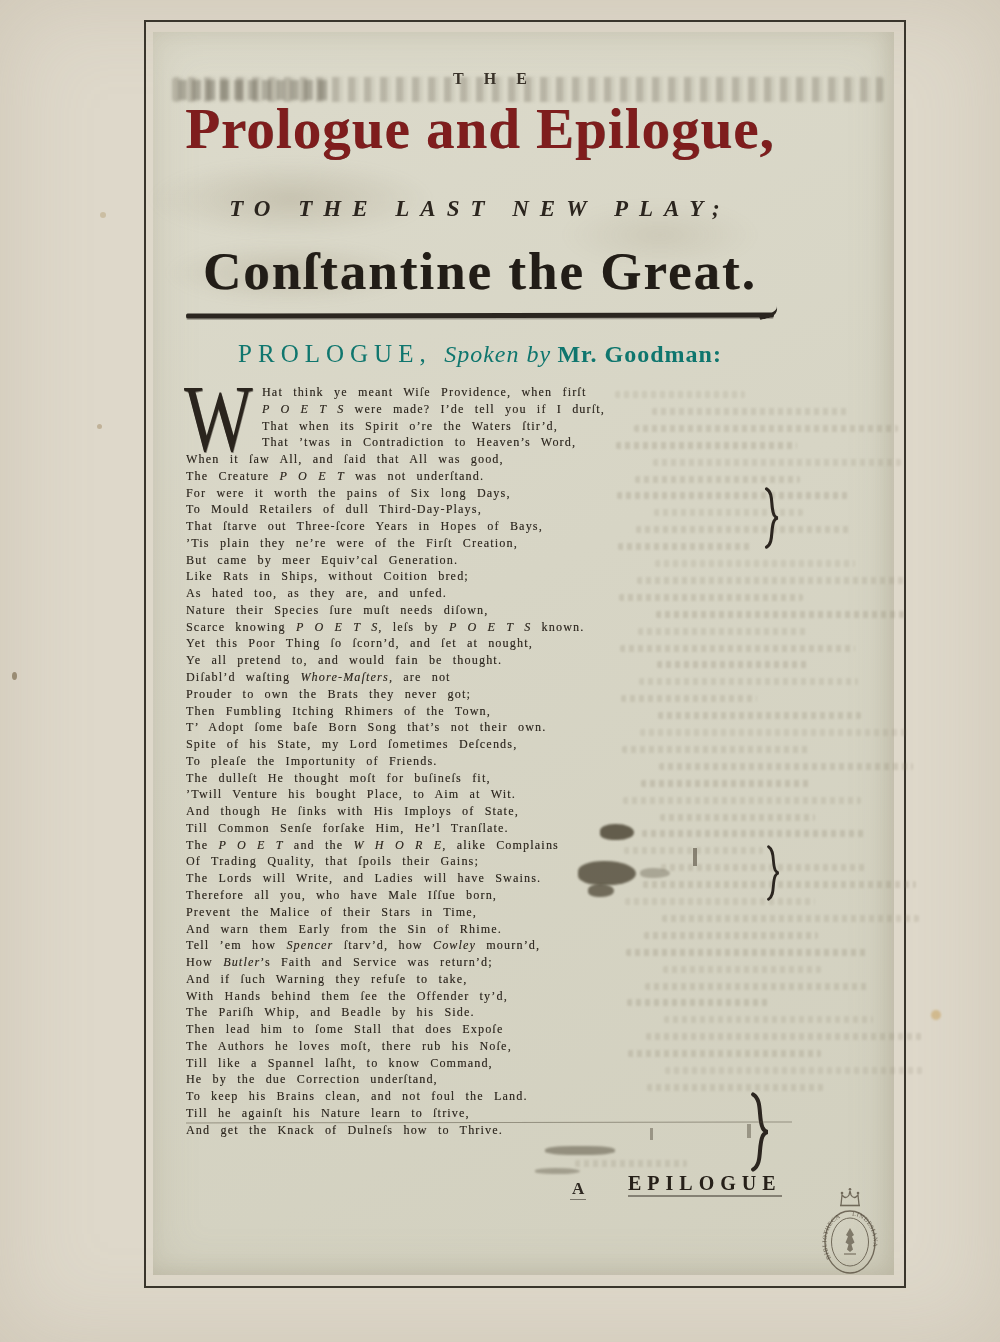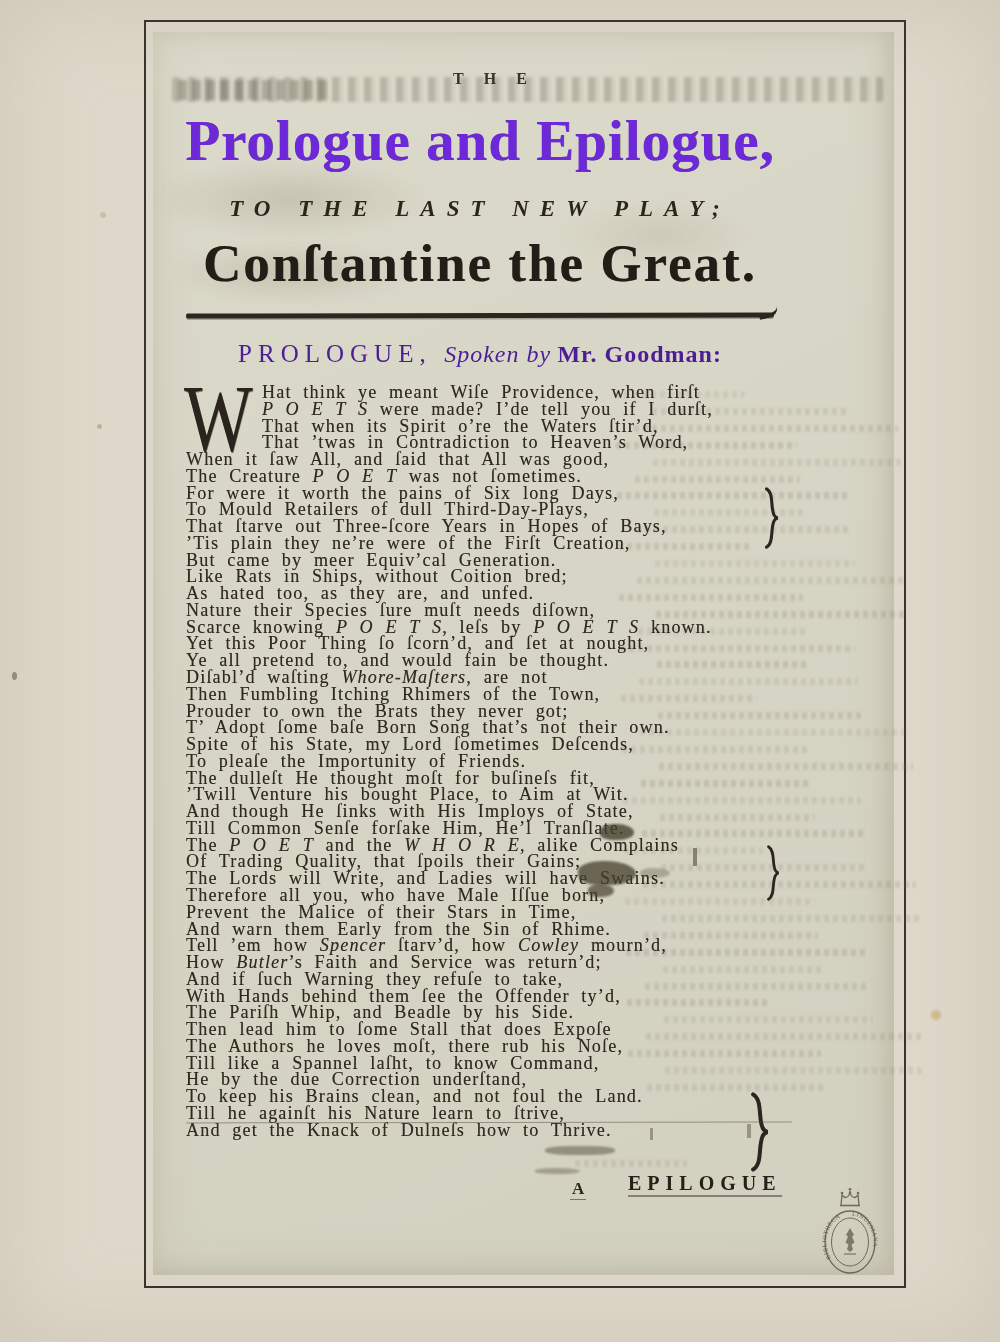--- a/index.html
+++ b/index.html
@@ -16,37 +16,37 @@
     border:2px solid #39352c;pointer-events:none;
   }
   
   .paper{
     position:absolute;left:153px;top:32px;width:741px;height:1243px;
     background:linear-gradient(155deg,#dcdacb 0%,#d7d5c5 45%,#d2d0bf 100%);
     box-shadow:inset 0 0 46px rgba(150,140,112,.22), inset -6px -4px 18px rgba(140,130,105,.18);
   }
   .center{position:absolute;left:168px;width:624px;text-align:center;}
   .kicker{top:70px;font-size:16px;font-weight:700;letter-spacing:20px;color:#3a332a;padding-left:20px;}
-  .title-main{top:108px;font-size:57px;font-weight:700;letter-spacing:1px;color:#6d28d9;
+  .title-main{top:96px;font-size:57px;font-weight:700;letter-spacing:1px;color:#7f1d1d;
     text-shadow:0.4px 0.4px 0.6px rgba(34,29,23,.55);}
   .title-sub{top:196px;font-size:23px;font-style:italic;font-weight:700;letter-spacing:11px;color:#2b251e;}
-  .title-play{top:233px;font-size:53px;font-weight:700;letter-spacing:2px;color:#221d17;
+  .title-play{top:241px;font-size:53px;font-weight:700;letter-spacing:2px;color:#221d17;
     text-shadow:0.4px 0.4px 0.6px rgba(34,29,23,.5);}
   .rule{position:absolute;left:186px;top:313px;width:588px;height:5px;background:#2b2620;
     border-radius:2px/60%;box-shadow:0 1.5px 0 rgba(43,38,32,.3);transform:rotate(-.12deg);}
   .rule-hook{position:absolute;left:758px;top:305px;width:20px;height:9px;border-bottom:4px solid #2b2620;
     border-radius:0 0 10px 2px;transform:rotate(-14deg);}
-  .heading{top:340px;font-size:25px;color:#4c1d95;white-space:nowrap;}
+  .heading{top:340px;font-size:25px;color:#0f766e;white-space:nowrap;}
   .heading .hd-label{letter-spacing:6px;}
   .heading .hd-spoken{font-style:italic;font-size:24px;letter-spacing:1px;}
   .heading .hd-speaker{font-weight:700;font-size:24px;letter-spacing:1px;}
   
   #poem{
     position:absolute;left:186px;top:384px;width:604px;
-    font-size:18px;line-height:16.78px;letter-spacing:1.2px;word-spacing:6px;
+    font-size:12px;line-height:16.78px;letter-spacing:1.2px;word-spacing:6px;
     white-space:nowrap;color:#2f2921;
     text-shadow:0.25px 0.25px 0.35px rgba(47,41,33,.45);
   }
   .pline{height:16.78px;}
   .pline.indent{padding-left:76px;}
   .pline .it{font-style:italic;}
   .dropcap{
     position:absolute;left:184px;top:384px;font-size:96px;line-height:70px;
     font-weight:400;color:#2a241d;transform:scale(.76,1);transform-origin:left top;
     text-shadow:0.5px 0.5px 0.6px rgba(42,36,29,.5);
@@ -151,35 +151,35 @@
     <span class="hd-speaker">Mr. Goodman:</span>
   </div>
 
   <div class="dropcap">W</div>
   <div id="poem">
       <div class="pline indent"><span>Hat think ye meant Wiſe Providence, when firſt</span></div>
       <div class="pline indent"><span class="it">P O E T S</span><span> were made? I’de tell you if I durſt,</span></div>
       <div class="pline indent"><span>That when its Spirit o’re the Waters ſtir’d,</span></div>
       <div class="pline indent"><span>That ’twas in Contradiction to Heaven’s Word,</span></div>
       <div class="pline"><span>When it ſaw All, and ſaid that All was good,</span></div>
-      <div class="pline"><span>The Creature </span><span class="it">P O E T</span><span> was not ſometimes.</span></div>
+      <div class="pline"><span>The Creature </span><span class="it">P O E T</span><span> was not underſtand.</span></div>
       <div class="pline"><span>For were it worth the pains of Six long Days,</span></div>
       <div class="pline"><span>To Mould Retailers of dull Third-Day-Plays,</span></div>
       <div class="pline"><span>That ſtarve out Three-ſcore Years in Hopes of Bays,</span></div>
       <div class="pline"><span>’Tis plain they ne’re were of the Firſt Creation,</span></div>
       <div class="pline"><span>But came by meer Equiv’cal Generation.</span></div>
       <div class="pline"><span>Like Rats in Ships, without Coition bred;</span></div>
       <div class="pline"><span>As hated too, as they are, and unfed.</span></div>
       <div class="pline"><span>Nature their Species ſure muſt needs diſown,</span></div>
       <div class="pline"><span>Scarce knowing </span><span class="it">P O E T S</span><span>, leſs by </span><span class="it">P O E T S</span><span> known.</span></div>
       <div class="pline"><span>Yet this Poor Thing ſo ſcorn’d, and ſet at nought,</span></div>
       <div class="pline"><span>Ye all pretend to, and would fain be thought.</span></div>
       <div class="pline"><span>Diſabl’d waſting </span><span class="it">Whore-Maſters</span><span>, are not</span></div>
+      <div class="pline"><span>Prouder to own the Brats they never got;</span></div>
       <div class="pline"><span>Then Fumbling Itching Rhimers of the Town,</span></div>
-      <div class="pline"><span>Prouder to own the Brats they never got;</span></div>
       <div class="pline"><span>T’ Adopt ſome baſe Born Song that’s not their own.</span></div>
       <div class="pline"><span>Spite of his State, my Lord ſometimes Deſcends,</span></div>
       <div class="pline"><span>To pleaſe the Importunity of Friends.</span></div>
       <div class="pline"><span>The dulleſt He thought moſt for buſineſs fit,</span></div>
       <div class="pline"><span>’Twill Venture his bought Place, to Aim at Wit.</span></div>
       <div class="pline"><span>And though He ſinks with His Imploys of State,</span></div>
       <div class="pline"><span>Till Common Senſe forſake Him, He’l Tranſlate.</span></div>
       <div class="pline"><span>The </span><span class="it">P O E T</span><span> and the </span><span class="it">W H O R E</span><span>, alike Complains</span></div>
       <div class="pline"><span>Of Trading Quality, that ſpoils their Gains;</span></div>
       <div class="pline"><span>The Lords will Write, and Ladies will have Swains.</span></div>

